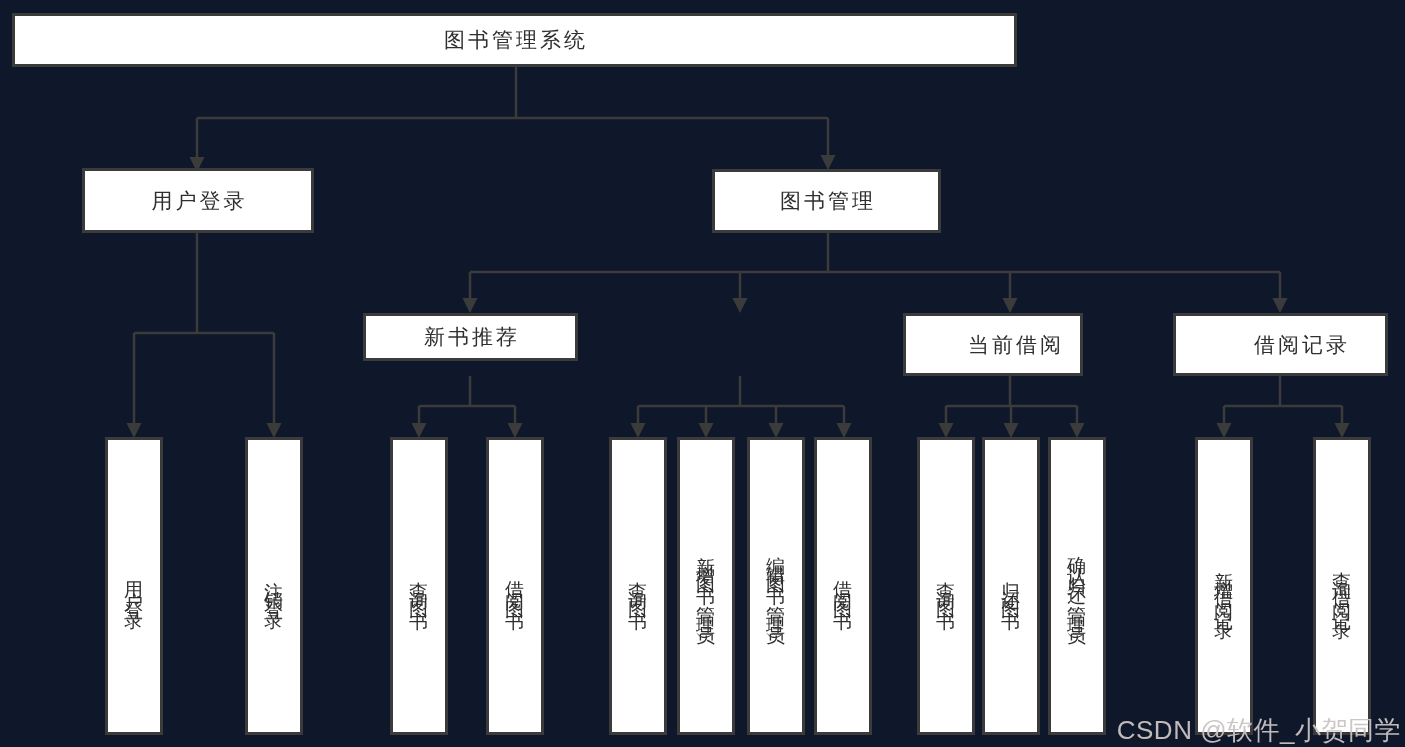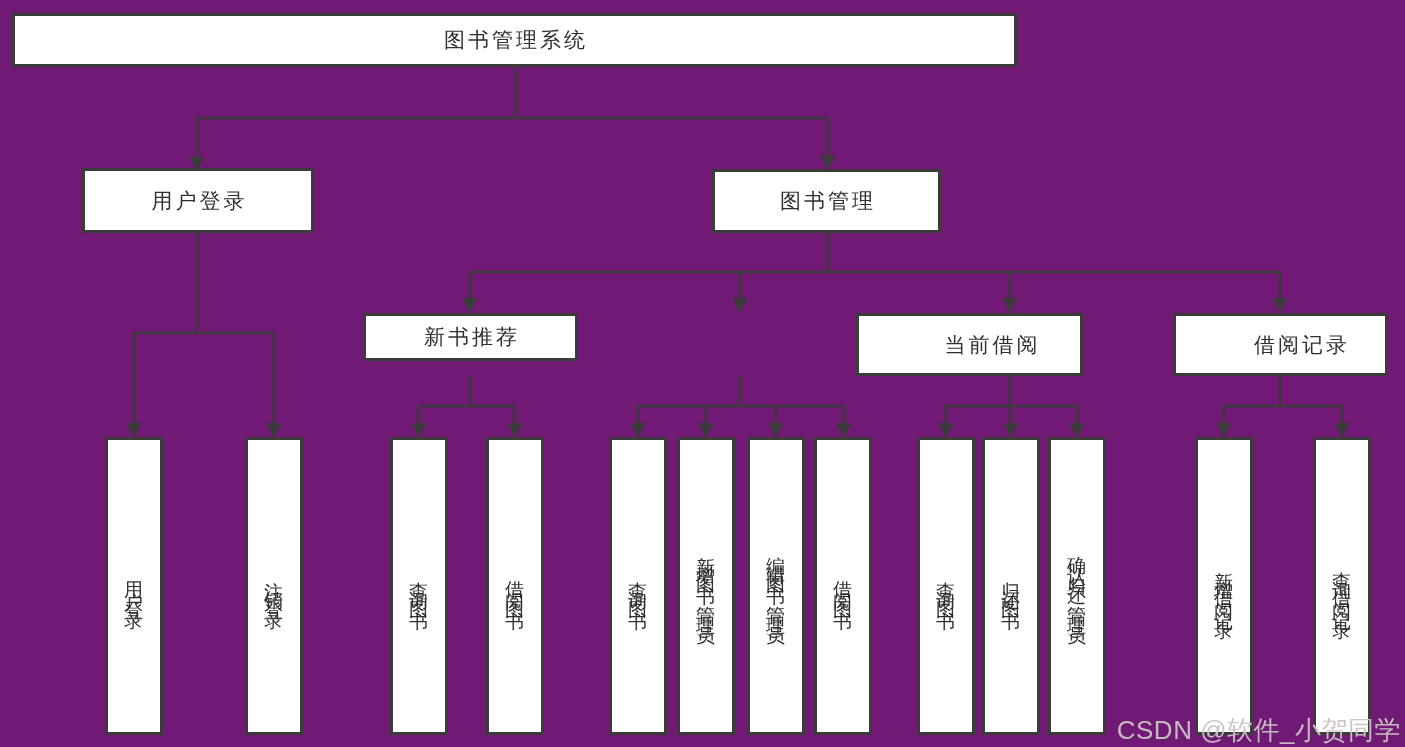--- a/index.html
+++ b/index.html
@@ -5,21 +5,21 @@
   html, body {
     margin: 0;
     padding: 0;
     background: #ffffff;
     font-family: "Liberation Sans", sans-serif;
   }
   .canvas {
     position: relative;
     width: 1405px;
     height: 747px;
-    background: #701a75;
+    background: #0f172a;
     overflow: hidden;
   }
   .connectors {
     position: absolute;
     left: 0;
     top: 0;
     z-index: 1;
   }
   .node {
     position: absolute;
@@ -103,21 +103,21 @@
   <div class="node h" style="left:82px; top:168px; width:232px; height:65px;">
     <span class="label">用户登录</span>
   </div>
   <div class="node h" style="left:712px; top:169px; width:229px; height:64px;">
     <span class="label">图书管理</span>
   </div>
 
   <div class="node h" style="left:363px; top:313px; width:215px; height:48px;">
     <span class="label">新书推荐</span>
   </div>
-  <div class="node h" style="left:856px; top:313px; width:227px; height:63px;padding-left:43px;">
+  <div class="node h" style="left:903px; top:313px; width:180px; height:63px;padding-left:43px;">
     <span class="label">当前借阅</span>
   </div>
   <div class="node h" style="left:1173px; top:313px; width:215px; height:63px;padding-left:40px;">
     <span class="label">借阅记录</span>
   </div>
 
   <div class="node leaf" style="left:105px;">
     <span class="label">用户登录</span>
   </div>
   <div class="node leaf" style="left:245px;">

